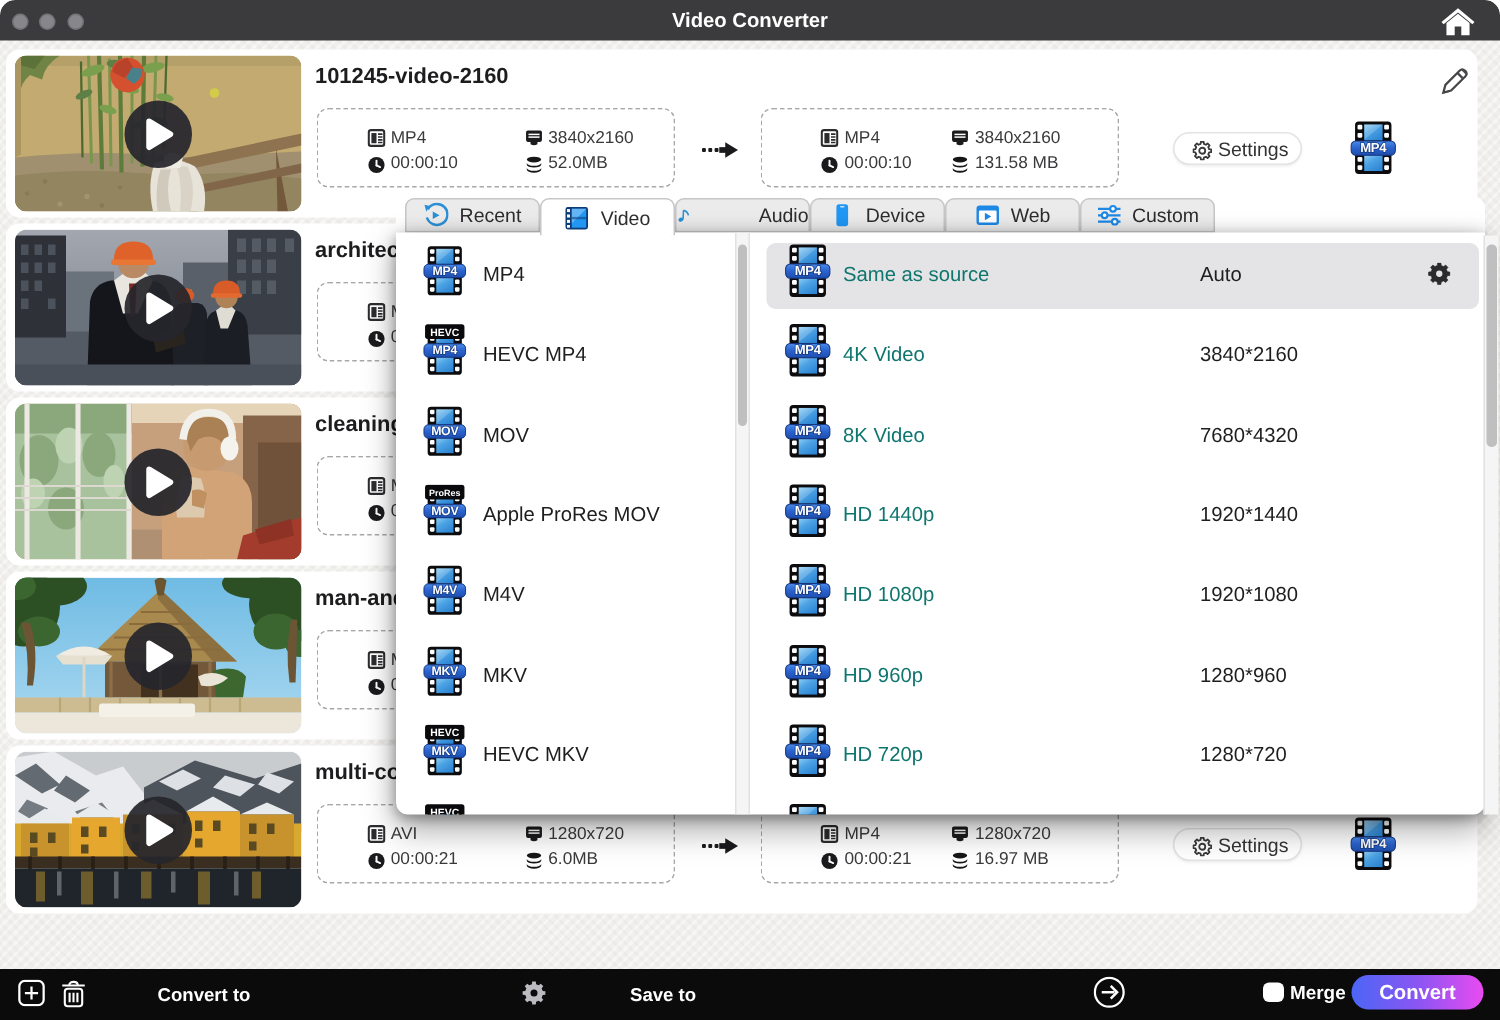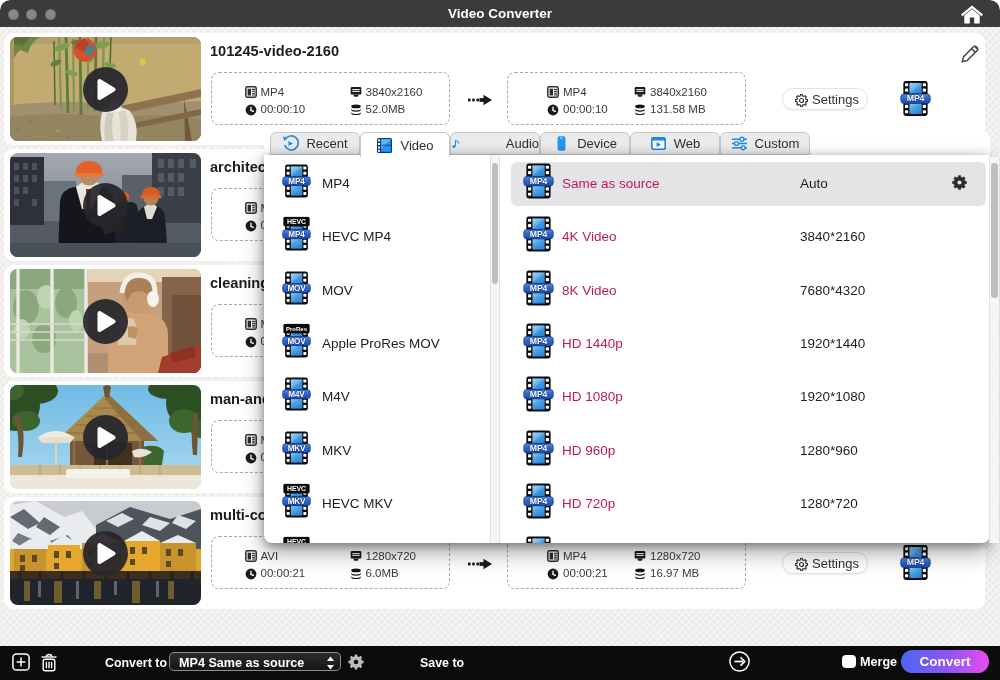--- a/index.html
+++ b/index.html
@@ -33,21 +33,21 @@
 #pbody{position:absolute;left:264px;top:155px;width:726px;height:388px;background:#fff;z-index:32;overflow:hidden;border-radius:0 0 8px 8px;
  box-shadow:0 10px 22px rgba(0,0,0,0.34),0 3px 7px rgba(0,0,0,0.22),-4px 0 12px rgba(0,0,0,0.08),4px 0 12px rgba(0,0,0,0.08);}
 #search{position:absolute;left:848px;top:129px;width:139px;height:21px;background:#fff;border:1px solid #d5d5d5;border-radius:10.5px;z-index:33;}
 #search svg{position:absolute;left:9px;top:4px;}
 #search span{position:absolute;left:26px;top:2.5px;font-size:13.5px;color:#b4b4b8;}
 .litem{position:absolute;left:0;width:226px;height:53.3px;}
 .ritem{position:absolute;left:247px;width:479px;height:53.3px;}
 .icow{position:absolute;left:17px;top:50%;transform:translateY(-50%);}
 .ricow{position:absolute;left:11px;top:50%;transform:translateY(-50%);}
 .lbl{position:absolute;left:58px;top:50%;transform:translateY(-50%);font-size:13.5px;color:#1e1e20;white-space:nowrap;}
-.rlbl{position:absolute;left:51px;top:50%;transform:translateY(-50%);font-size:13.5px;color:#be185d;white-space:nowrap;}
+.rlbl{position:absolute;left:51px;top:50%;transform:translateY(-50%);font-size:13.5px;color:#0f766e;white-space:nowrap;}
 .rval{position:absolute;left:257px;top:50%;transform:translateY(-50%);font-size:13.5px;color:#1e1e20;white-space:nowrap;margin-left:32px;}
 #lscroll{position:absolute;left:226px;top:0;width:10px;height:388px;background:#f5f5f5;border-left:1px solid #e2e2e2;border-right:1px solid #e2e2e2;}
 #lthumb{position:absolute;left:228px;top:8px;width:6px;height:121px;background:#bfbfbf;border-radius:3px;}
 #rscroll{position:absolute;left:989px;top:157px;width:10px;height:386px;background:#f5f5f5;border-left:1px solid #e2e2e2;z-index:40;}
 #rthumb{position:absolute;left:991px;top:163px;width:6.5px;height:135px;background:#bfbfbf;border-radius:3.2px;z-index:41;}
 #bbar{position:absolute;left:0;top:646px;width:1000px;height:34px;background:#0b0b0c;}
 .wtxt{position:absolute;color:#fff;font-size:13.5px;font-weight:700;white-space:nowrap;}
 #drop{position:absolute;left:169px;top:652px;width:172px;height:19px;background:linear-gradient(#2c2c2e,#151517);border:1px solid #8e8e92;border-radius:5px;}
 #drop span{position:absolute;left:9px;top:2.5px;color:#fff;font-size:12.6px;font-weight:700;}
 #path{position:absolute;left:467px;top:650.5px;width:255px;height:20.5px;border:1.5px solid #e9e9e9;border-radius:10.5px;}
@@ -1237,27 +1237,20 @@
 <g fill="none" stroke="#fff" stroke-width="1.4">
 <line x1="0.5" y1="4" x2="15.5" y2="4"></line>
 <path d="M5.2 3.8 C5.2 0.8 10.8 0.8 10.8 3.8"></path>
 <rect x="2.2" y="6.2" width="11.6" height="11.6" rx="2"></rect>
 <line x1="5.4" y1="8.8" x2="5.4" y2="15.2"></line>
         <line x1="8" y1="8.8" x2="8" y2="15.2"></line>
         <line x1="10.6" y1="8.8" x2="10.6" y2="15.2"></line>
 </g>
     </svg>
 <div class="wtxt" style="left:105px;top:656px;font-size:12.4px;">Convert to</div>
-<div id="drop">
-      <span>MP4 Same as source</span>
-      <svg style="position:absolute;right:5px;top:2.5px;" width="9" height="14" viewBox="0 0 9 14">
-        <path d="M4.5 0.5 L8 5 L1 5 Z" fill="#fff"></path>
-        <path d="M4.5 13.5 L1 9 L8 9 Z" fill="#fff"></path>
-      </svg>
-    </div>
 <svg class="abs" style="left:348px;top:653.5px;" width="16" height="16" viewBox="0 0 15 15">
       <path d="M6.37 0.39 L8.63 0.39 L8.82 2.06 L10.42 2.72 L11.73 1.68 L13.32 3.27 L12.28 4.58 L12.94 6.18 L14.61 6.37 L14.61 8.63 L12.94 8.82 L12.28 10.42 L13.32 11.73 L11.73 13.32 L10.42 12.28 L8.82 12.94 L8.63 14.61 L6.37 14.61 L6.18 12.94 L4.58 12.28 L3.27 13.32 L1.68 11.73 L2.72 10.42 L2.06 8.82 L0.39 8.63 L0.39 6.37 L2.06 6.18 L2.72 4.58 L1.68 3.27 L3.27 1.68 L4.58 2.72 L6.18 2.06 Z" fill="#bcbcc0" stroke-linejoin="round"></path>
       <circle cx="7.5" cy="7.5" r="2.2" fill="#0b0b0c"></circle>
     </svg>
 <div class="wtxt" style="left:420px;top:656px;font-size:12.4px;">Save to</div>
 <svg class="abs" style="left:729px;top:650.5px;" width="21" height="21" viewBox="0 0 21 21">
       <circle cx="10.5" cy="10.5" r="9.6" fill="none" stroke="#fff" stroke-width="1.5"></circle>
       <line x1="5.5" y1="10.5" x2="14" y2="10.5" stroke="#fff" stroke-width="1.7"></line>
       <path d="M11.5 6.3 L15.7 10.5 L11.5 14.7" fill="none" stroke="#fff" stroke-width="1.7"></path>
     </svg>

